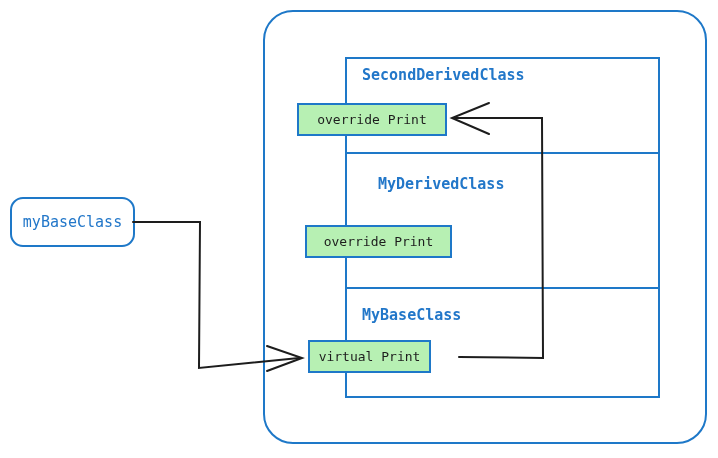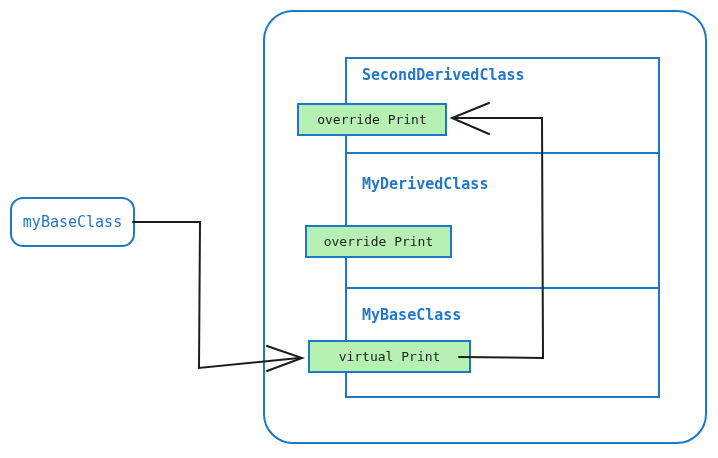--- a/index.html
+++ b/index.html
@@ -53,35 +53,35 @@
   .class-row.r3 { top: 287px; height: 111px; }
 
   .class-title {
     position: absolute;
     color: var(--blue-text);
     font-size: 15px;
     white-space: nowrap;
     font-weight: bold;
   }
   .t1 { left: 362px; top: 66px; }
-  .t2 { left: 362px; top: 175px; }
+  .t2 { left: 378px; top: 175px; }
   .t3 { left: 362px; top: 306px; }
 
   .method-box {
     position: absolute;
     border: 2px solid var(--blue);
     background: var(--green-fill);
     display: flex; align-items: center; justify-content: center;
     color: var(--line);
     font-size: 13px;
     white-space: nowrap;
   }
   .m1 { left: 297px; top: 103px; width: 150px; height: 33px; }
   .m2 { left: 305px; top: 225px; width: 147px; height: 33px; }
-  .m3 { left: 308px; top: 340px; width: 163px; height: 33px; justify-content: center; }
+  .m3 { left: 308px; top: 340px; width: 123px; height: 33px; justify-content: center; }
 
   svg.arrows {
     position: absolute;
     left: 0; top: 0;
     width: 718px; height: 458px;
     pointer-events: none;
   }
   .arrow {
     stroke: var(--line);
     stroke-width: 2;

